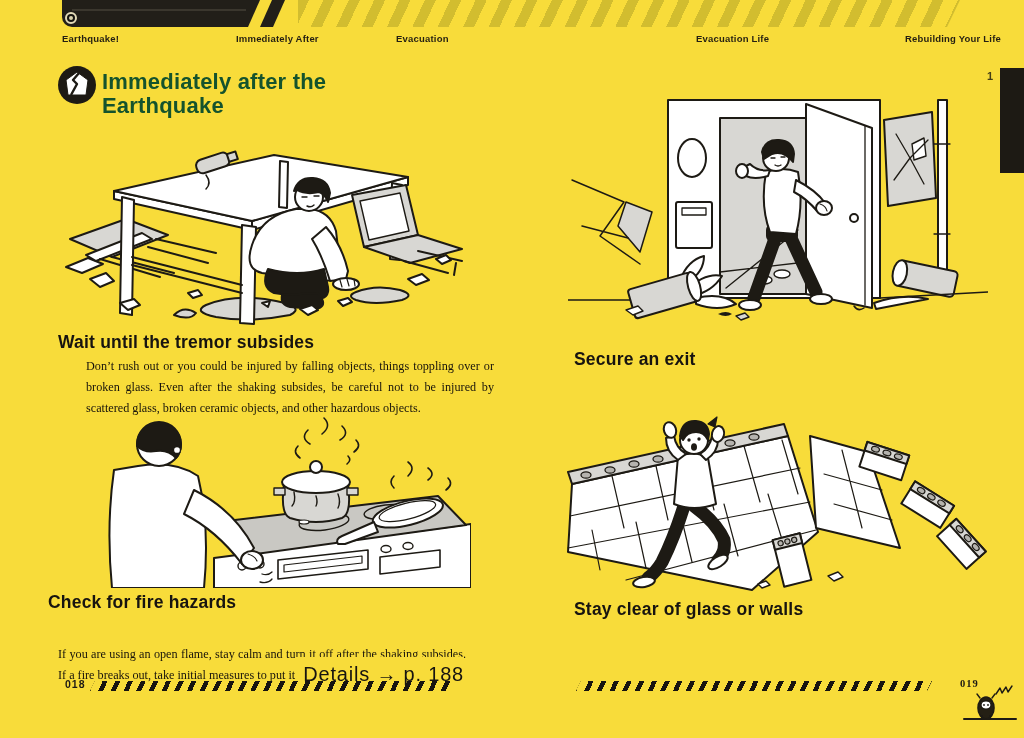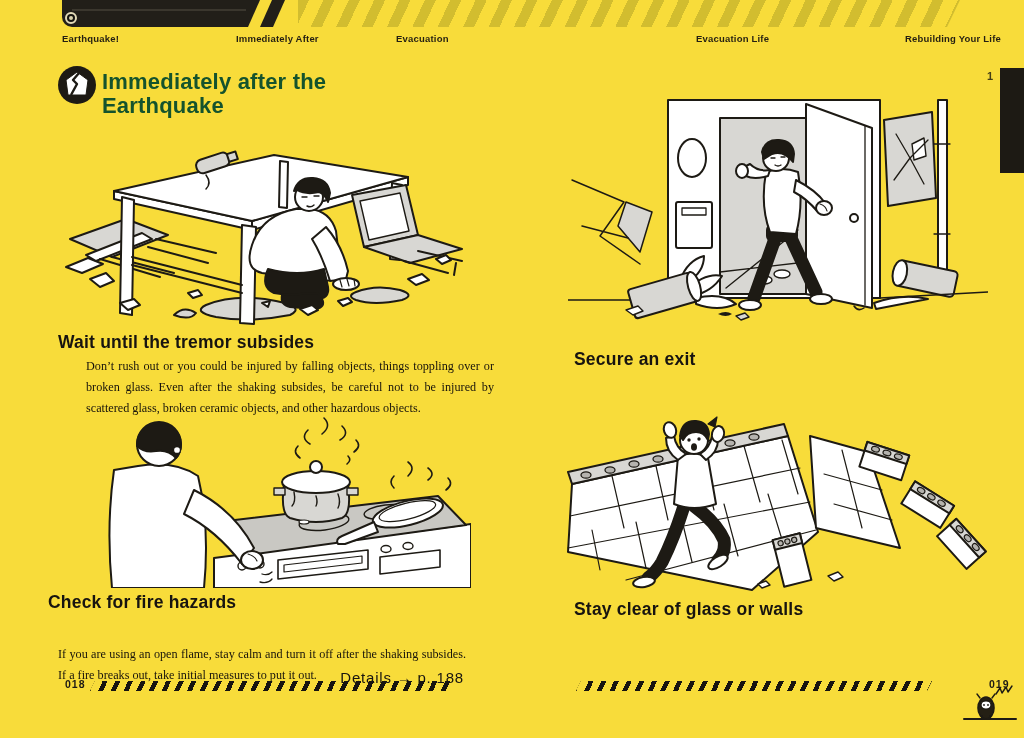--- a/index.html
+++ b/index.html
@@ -38,33 +38,33 @@
   .header-icon{position:absolute;left:57px;top:65px;}
   .page-title{position:absolute;left:102px;top:70px;font-size:22px;line-height:1.08;font-weight:800;color:#14532d;letter-spacing:.2px;}
   
   .h2{position:absolute;font-size:17.5px;font-weight:800;color:#171410;letter-spacing:.2px;white-space:nowrap;}
   .body-text{
     position:absolute;font-family:"Liberation Serif","DejaVu Serif",serif;
     font-size:12.2px;line-height:1.74;color:#17130b;text-align:justify;
   }
   .details-link{
     position:absolute;right:2px;bottom:-5px;
-    font-family:"Liberation Sans",sans-serif;font-size:15px;letter-spacing:.8px;color:#171410;
+    font-family:"Liberation Sans",sans-serif;font-size:20px;letter-spacing:.8px;color:#171410;
     background:#f8dc3a;padding-left:8px;
   }
   .h2-wait{left:58px;top:332px;} .p-wait{left:58px;top:356px;width:408px;margin-left:28px;}
   .h2-exit{left:574px;top:332px;margin-top:17px;} .p-exit{left:574px;top:357px;width:402px;}
   .h2-fire{left:48px;top:592px;} .p-fire{left:58px;top:644px;width:408px;}
   .h2-wall{left:574px;top:599px;} .p-wall{left:574px;top:624px;width:402px;}
   .illo{position:absolute;}
   .illo-table{left:56px;top:127px;} .illo-door{left:568px;top:84px;}
   .illo-stove{left:56px;top:406px;} .illo-wall{left:566px;top:410px;}
   
   .pagenum{position:absolute;top:678px;font-size:10.5px;font-weight:700;color:#1d1a14;letter-spacing:1px;}
-  .pn-left{left:57px;padding-left:8px;} .pn-right{left:989px;}
+  .pn-left{left:57px;padding-left:8px;} .pn-right{left:960px;font-family:Liberation Serif, serif;}
   .stripe-band-bottom{
     position:absolute;top:681px;height:10px;
     background:repeating-linear-gradient(115deg,#171410 0 4.5px,rgba(0,0,0,0) 4.5px 11.5px);
     clip-path:polygon(5px 0,100% 0,calc(100% - 5px) 100%,0 100%);
   }
   .sb-left{left:90px;width:366px;} .sb-right{left:576px;width:356px;}
   .mascot{position:absolute;left:960px;top:684px;}
 </style>
 </head>
 <body>

